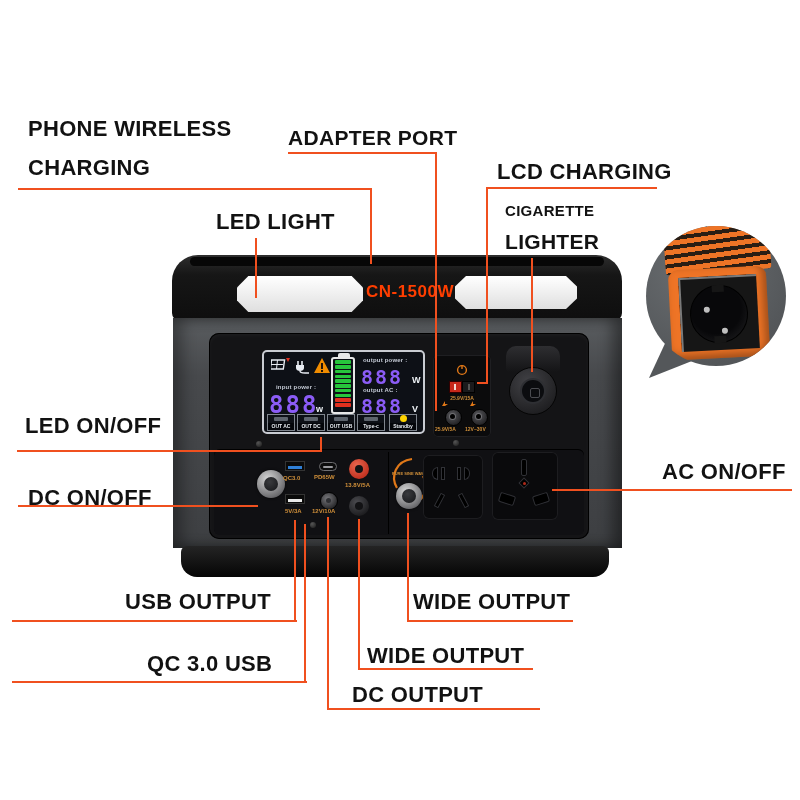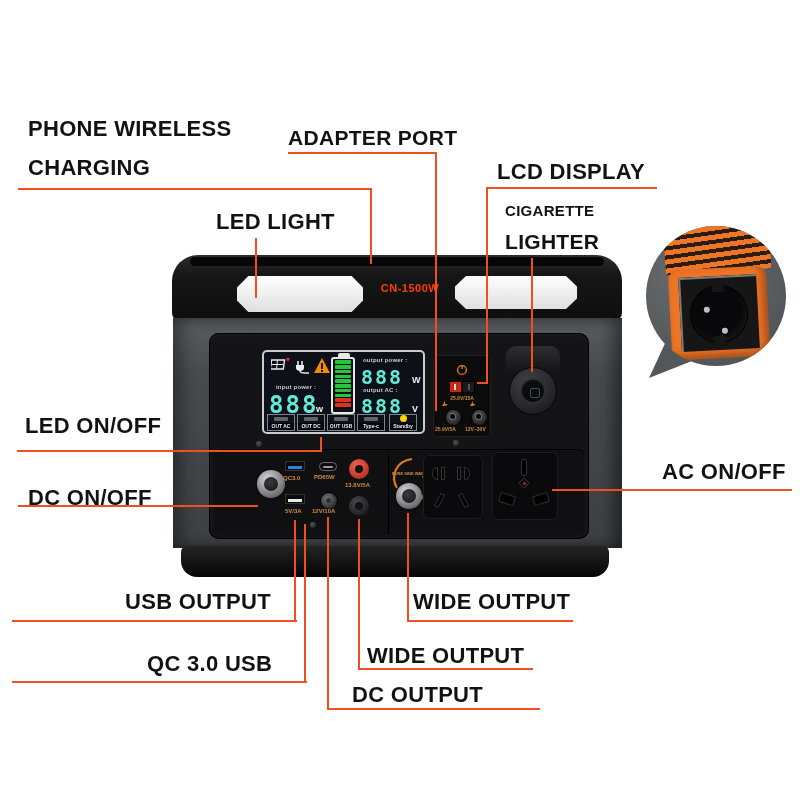--- a/index.html
+++ b/index.html
@@ -11,38 +11,38 @@
   .abs{position:absolute;}
   
   .top-band{position:absolute;left:172px;top:255px;width:450px;height:66px;
     background:linear-gradient(180deg,#2e2e2e 0%,#161616 30%,#0e0e0e 100%);
     border-radius:26px 26px 8px 8px;}
   .top-face{position:absolute;left:190px;top:257px;width:414px;height:9px;background:#070707;border-radius:10px;}
   .lightbar{position:absolute;background:linear-gradient(180deg,#ffffff,#dfdfdf);
     clip-path:polygon(9% 0,91% 0,100% 32%,100% 68%,91% 100%,9% 100%,0 68%,0 32%);
     box-shadow:0 0 16px 5px rgba(255,255,255,.8);}
   .model{position:absolute;left:362px;top:282px;width:96px;text-align:center;
-    font-weight:700;font-size:11px;color:#ff3e00;letter-spacing:.5px;}
+    font-weight:700;font-size:17px;color:#ff3e00;letter-spacing:.5px;}
   .face{position:absolute;left:173px;top:318px;width:449px;height:230px;
     background:linear-gradient(180deg,#5a5d60 0%,#47494c 25%,#3d3f42 100%);
     box-shadow:inset -10px 0 14px rgba(0,0,0,.4),inset 10px 0 14px rgba(0,0,0,.3);}
   .base{position:absolute;left:181px;top:546px;width:428px;height:31px;
     background:linear-gradient(180deg,#242424,#050505);border-radius:6px 6px 16px 16px;}
   .panel{position:absolute;left:209px;top:333px;width:380px;height:206px;background:#141416;border-radius:10px;
     box-shadow:inset 0 0 0 1px #000,inset 0 2px 5px rgba(255,255,255,.05);}
   .panel-low{position:absolute;left:214px;top:449px;width:370px;height:86px;background:#101013;border-radius:6px;
     box-shadow:inset 0 1px 0 #000;}
   .seam-v{position:absolute;left:388px;top:452px;width:1px;height:82px;background:#000;}
   .screw{position:absolute;width:6px;height:6px;border-radius:50%;
     background:radial-gradient(circle at 35% 30%,#555,#191919);}
   
   .lcd{position:absolute;left:262px;top:350px;width:163px;height:84px;background:#0d1016;
     border:2px solid #c9ccd2;border-radius:5px;box-sizing:border-box;}
   .lcd .tlabel{position:absolute;font-size:6px;color:#c3c9d4;font-weight:700;letter-spacing:.2px;}
-  .lcd .digits{position:absolute;font-family:"DejaVu Sans Mono",monospace;font-weight:700;color:#5eead4;letter-spacing:2px;}
+  .lcd .digits{position:absolute;font-family:"DejaVu Sans Mono",monospace;font-weight:700;color:#8b5cf6;letter-spacing:2px;}
   .lcd .unit{position:absolute;font-size:9px;color:#eef2f6;font-weight:700;}
   .batt{position:absolute;left:67px;top:5px;width:24px;height:57px;border:2px solid #e8e8e8;border-radius:3px;box-sizing:border-box;}
   .batt-cap{position:absolute;left:74px;top:1px;width:12px;height:4px;background:#e8e8e8;border-radius:2px 2px 0 0;}
   .bar{height:3.6px;margin:1.2px 2px 0 2px;border-radius:1px;}
   .bar.g{background:#27c53c;} .bar.r{background:#e0301e;}
   .ind{position:absolute;top:62px;width:28px;height:17px;border:1px solid #7f858d;box-sizing:border-box;}
   .ind .glyph{height:8px;position:relative;}
   .ind .glyph i{position:absolute;left:50%;top:2px;width:14px;height:4px;margin-left:-7px;background:#5d646d;border-radius:1px;display:block;}
   .ind .txt{display:block;font-size:5px;line-height:7px;text-align:center;color:#e6eaef;background:#04060a;font-weight:700;}
   .dot-standby{position:absolute;width:7px;height:7px;border-radius:50%;background:#ffd400;left:50%;margin-left:-3.5px;top:0px;}
@@ -334,21 +334,21 @@
 
   <div class="hl" style="left:358px;top:668px;width:175px;"></div>
   <div class="vl" style="left:358px;top:519px;height:151px;"></div>
 
   <div class="hl" style="left:327px;top:708px;width:213px;"></div>
   <div class="vl" style="left:327px;top:517px;height:193px;"></div>
 
   <div class="callout" style="left:28px;top:116px;">PHONE WIRELESS</div>
   <div class="callout" style="left:28px;top:155px;">CHARGING</div>
   <div class="callout" style="left:288px;top:126px;font-size:21px;">ADAPTER PORT</div>
-  <div class="callout" style="left:497px;top:159px;">LCD DISPLAY</div>
+  <div class="callout" style="left:497px;top:159px;">LCD CHARGING</div>
   <div class="callout" style="left:505px;top:202px;font-size:15px;">CIGARETTE</div>
   <div class="callout" style="left:505px;top:230px;font-size:21px;">LIGHTER</div>
   <div class="callout" style="left:203px;top:209px;margin-left:13px;">LED LIGHT</div>
   <div class="callout" style="left:25px;top:413px;">LED ON/OFF</div>
   <div class="callout" style="left:28px;top:485px;">DC ON/OFF</div>
   <div class="callout" style="left:662px;top:459px;">AC ON/OFF</div>
   <div class="callout" style="left:125px;top:589px;">USB OUTPUT</div>
   <div class="callout" style="left:147px;top:651px;">QC 3.0 USB</div>
   <div class="callout" style="left:413px;top:589px;">WIDE OUTPUT</div>
   <div class="callout" style="left:367px;top:643px;">WIDE OUTPUT</div>

